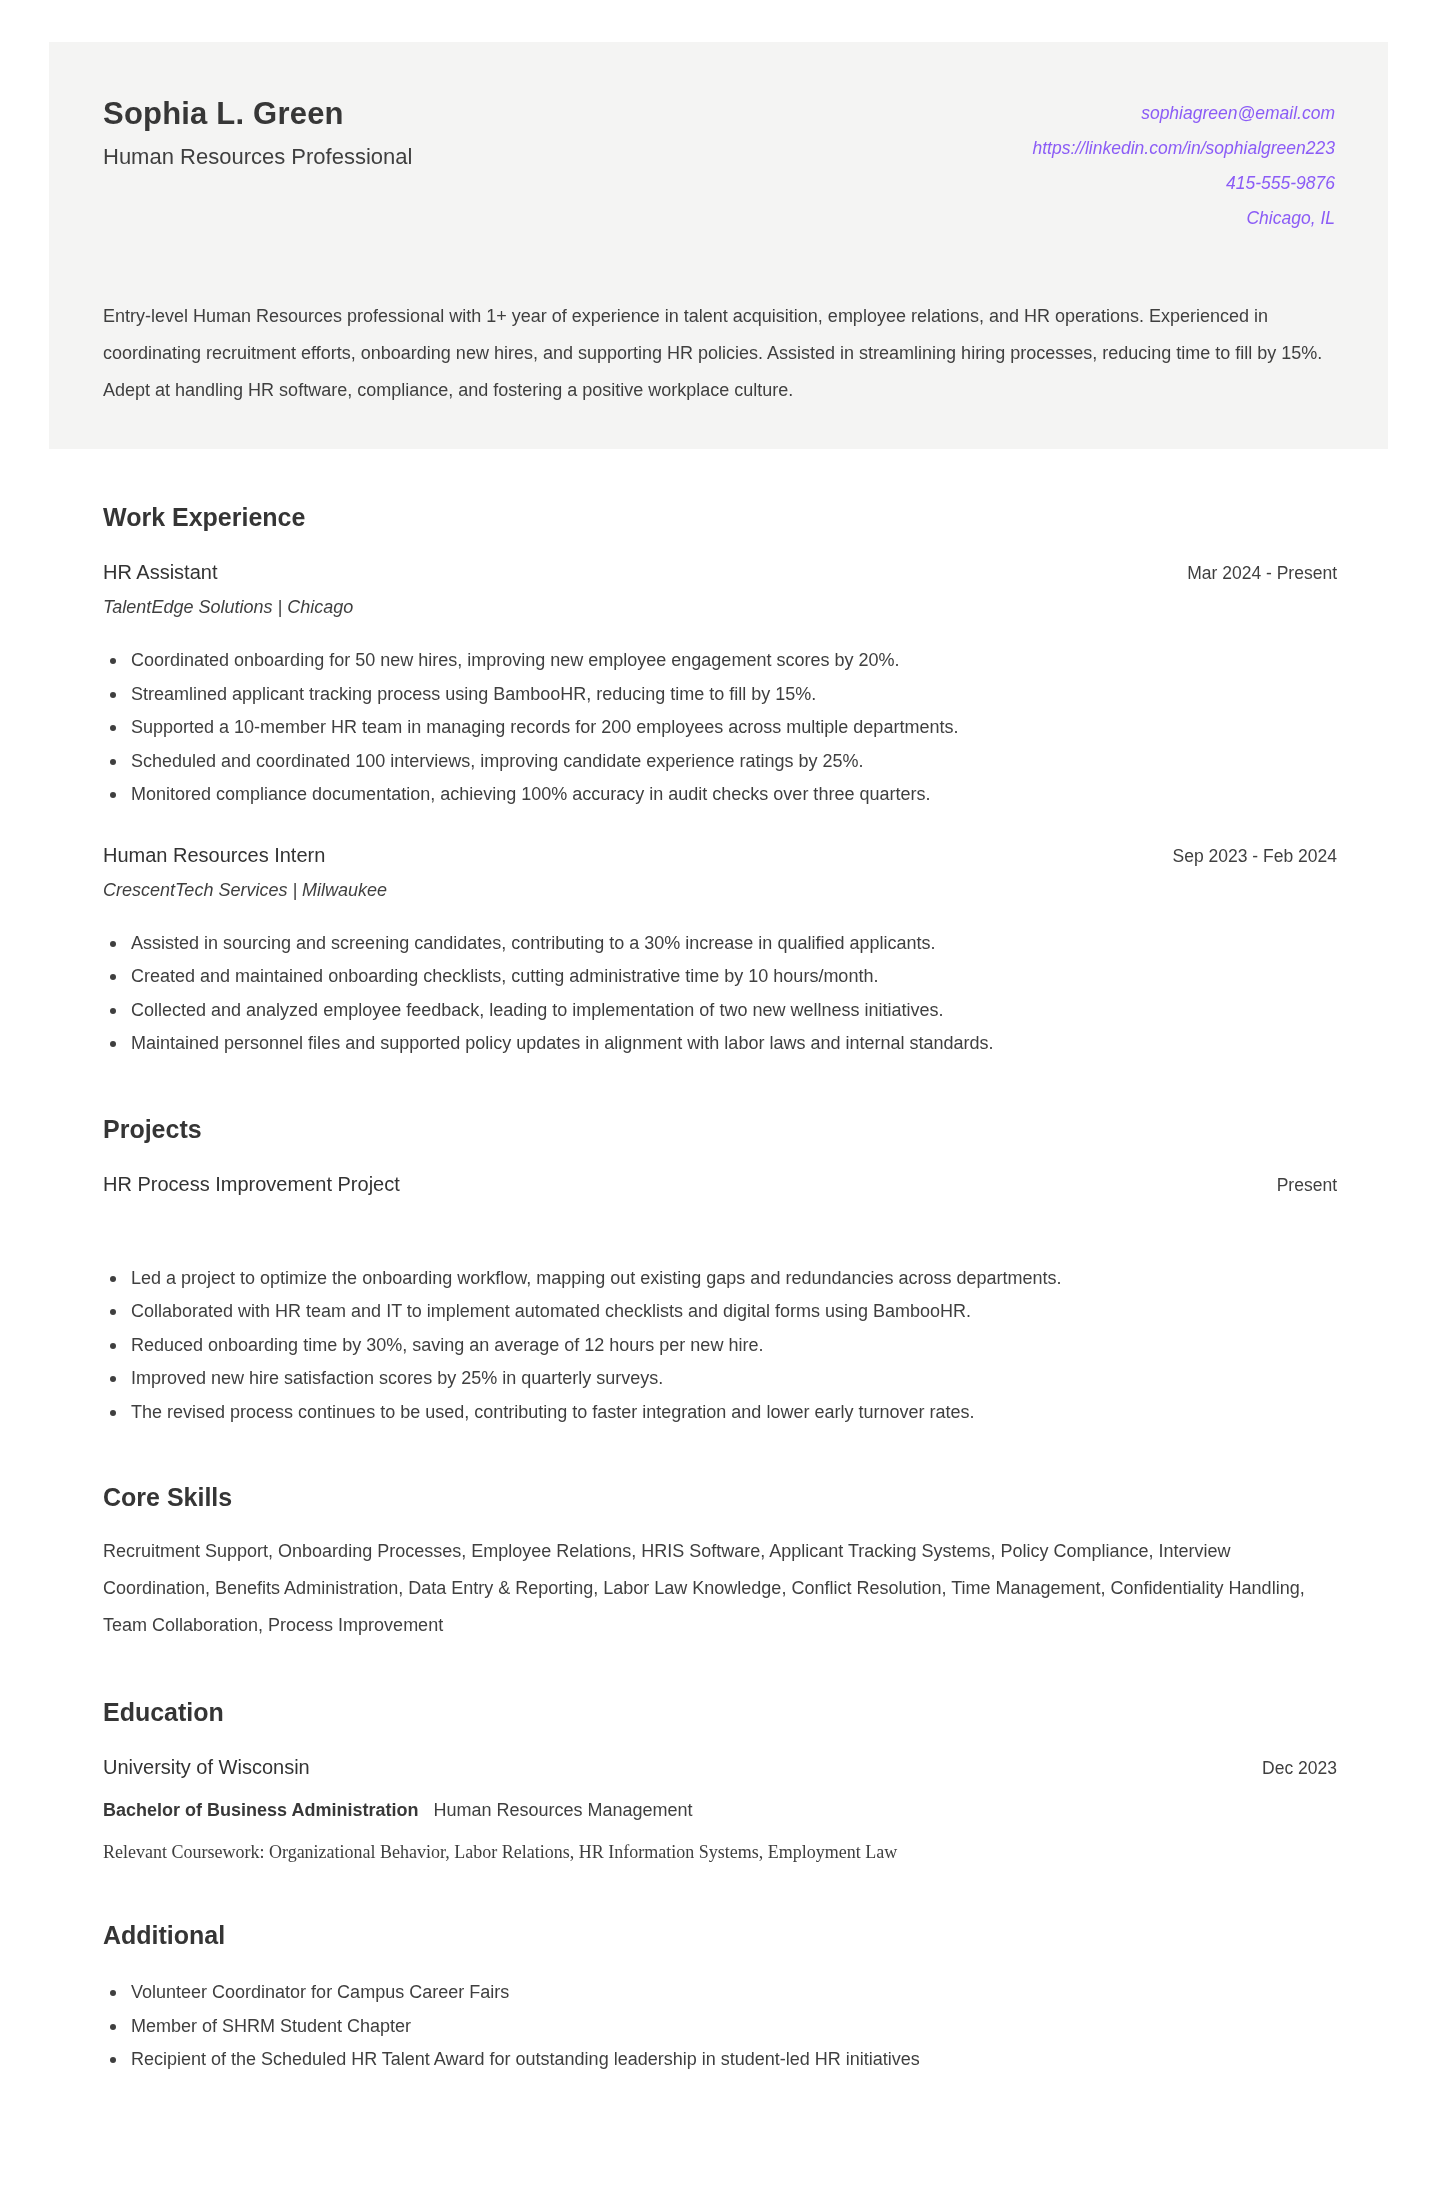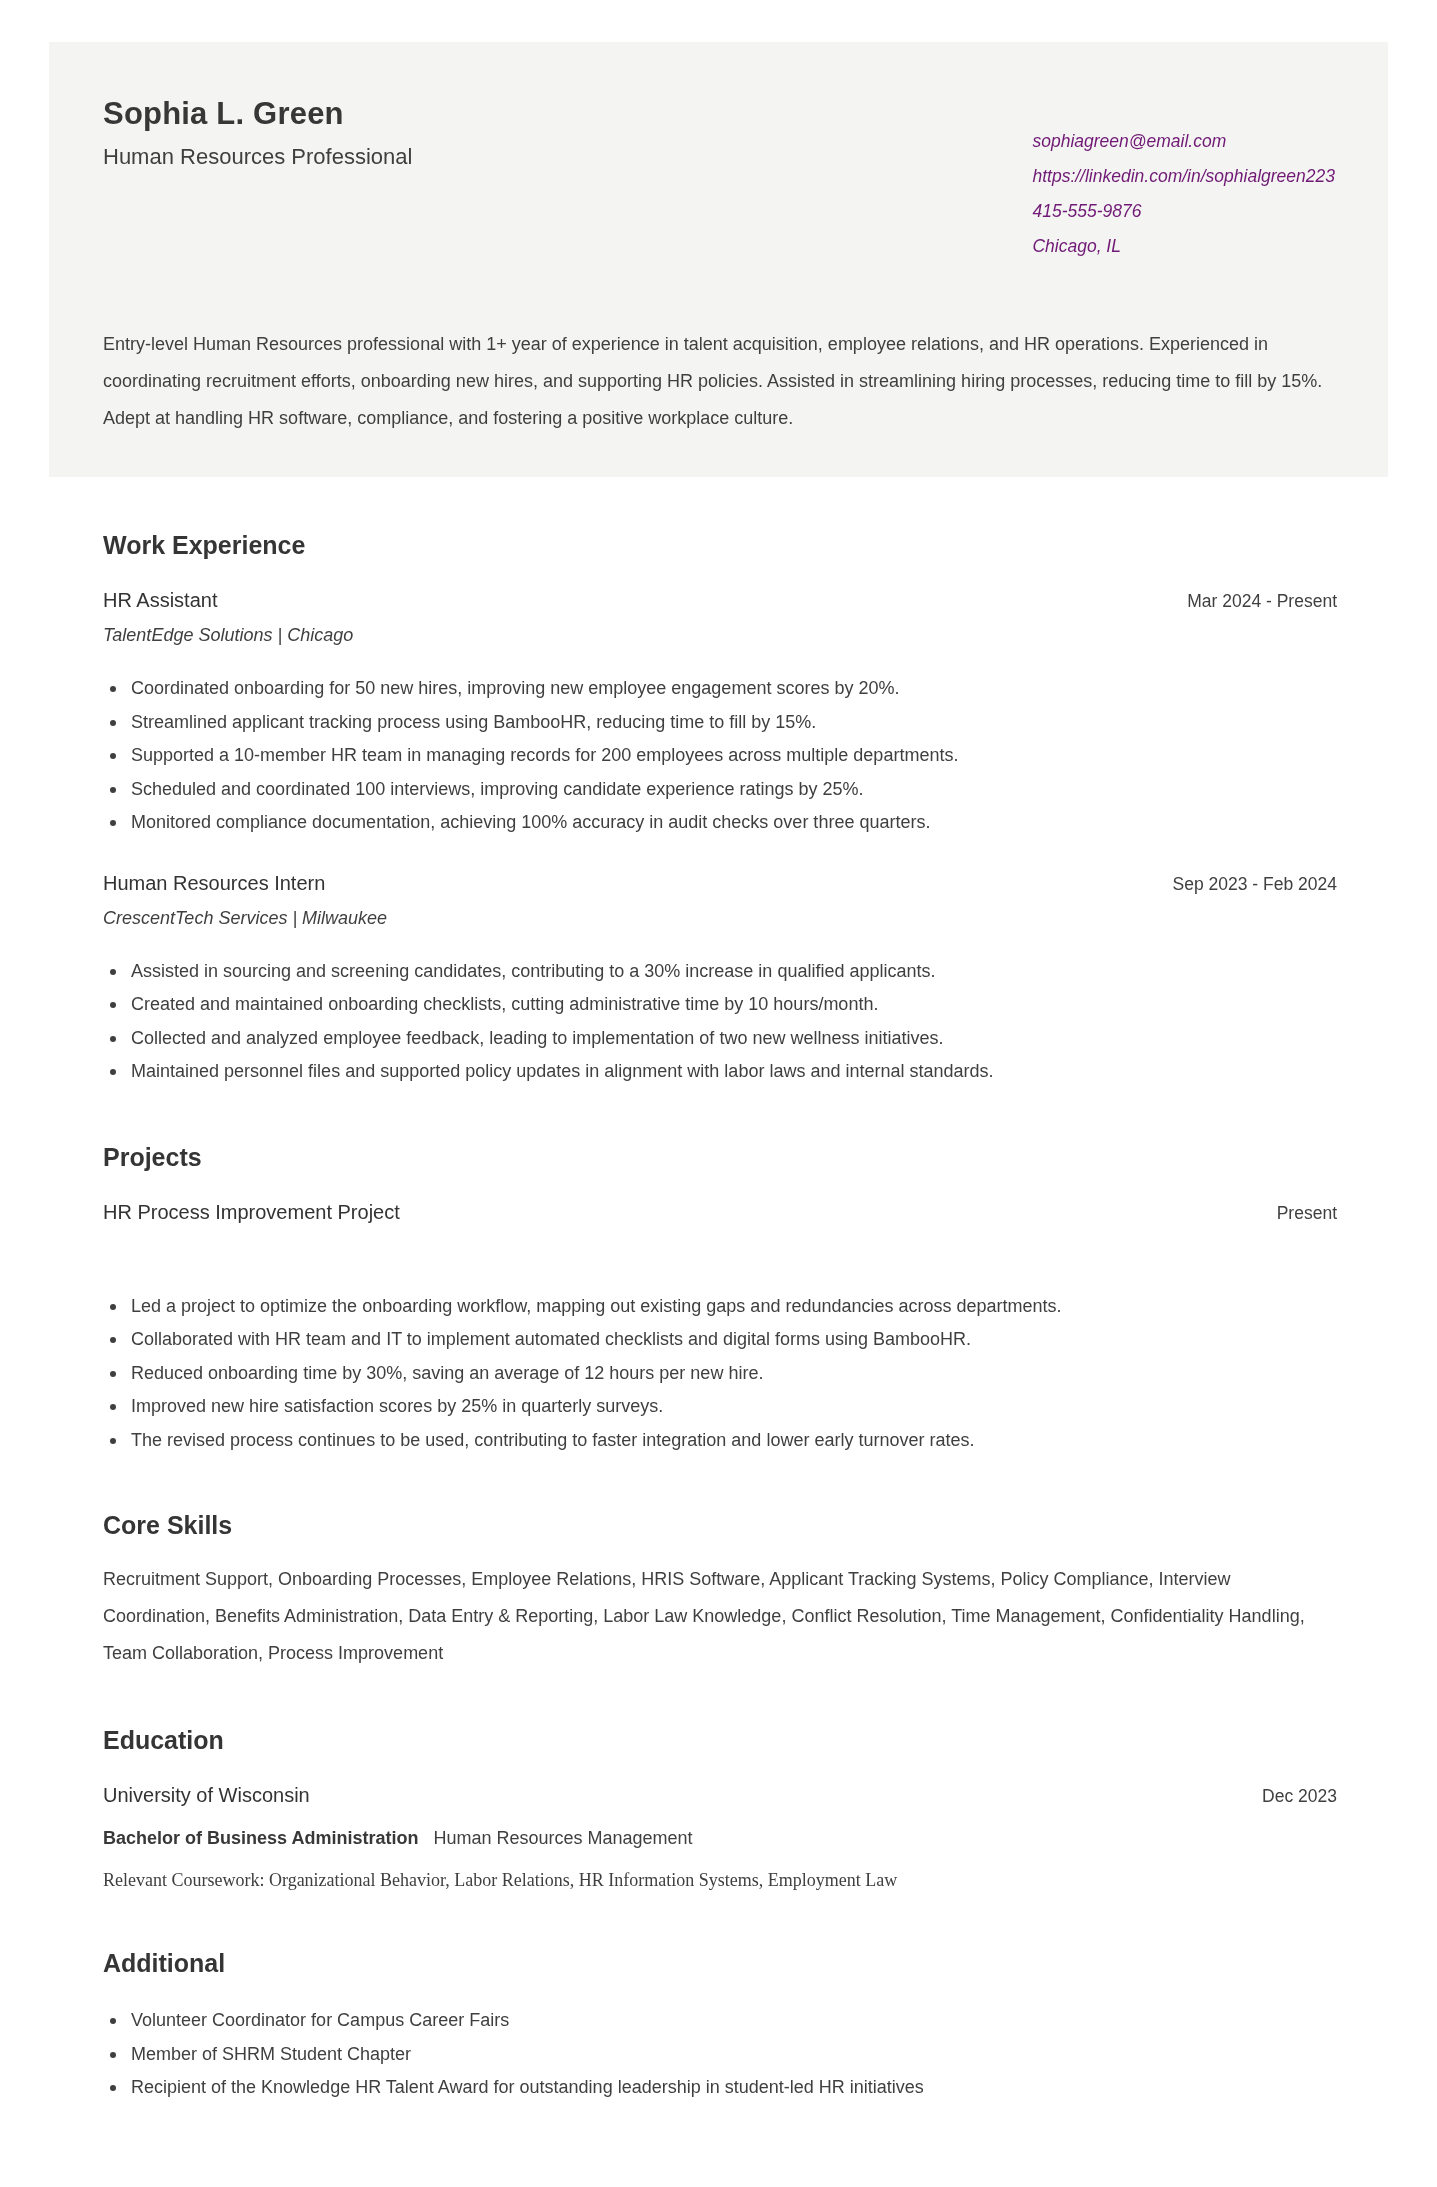--- a/index.html
+++ b/index.html
@@ -33,26 +33,25 @@
     color: #373737;
     letter-spacing: 0.2px;
   }
   .person-title {
     font-size: 22px;
     font-weight: normal;
     color: #3f3f3f;
     margin-top: 12px;
   }
   .contact {
-    text-align: left;
+    text-align: right;
     font-style: italic;
     font-size: 17.5px;
     line-height: 35px;
-    color: #701a75;
-    margin-top: 28px;
+    color: #8b5cf6;
   }
   .summary {
     margin-top: 62px;
     font-size: 18px;
     line-height: 37px;
     color: #3f3f3f;
     max-width: 1240px;
   }
 
   
@@ -232,18 +231,18 @@
         <div class="edu-coursework">Relevant Coursework: Organizational Behavior, Labor Relations, HR Information Systems, Employment Law</div>
       </div>
     </section>
 
     <section>
       <h2 class="section-heading">Additional</h2>
       <ul class="bullets">
 
       <li>Volunteer Coordinator for Campus Career Fairs</li>
           <li>Member of SHRM Student Chapter</li>
-          <li>Recipient of the Knowledge HR Talent Award for outstanding leadership in student-led HR initiatives</li>
+          <li>Recipient of the Scheduled HR Talent Award for outstanding leadership in student-led HR initiatives</li>
         </ul>
     </section>
 
   </main>
 </div>
 
 </body></html>

